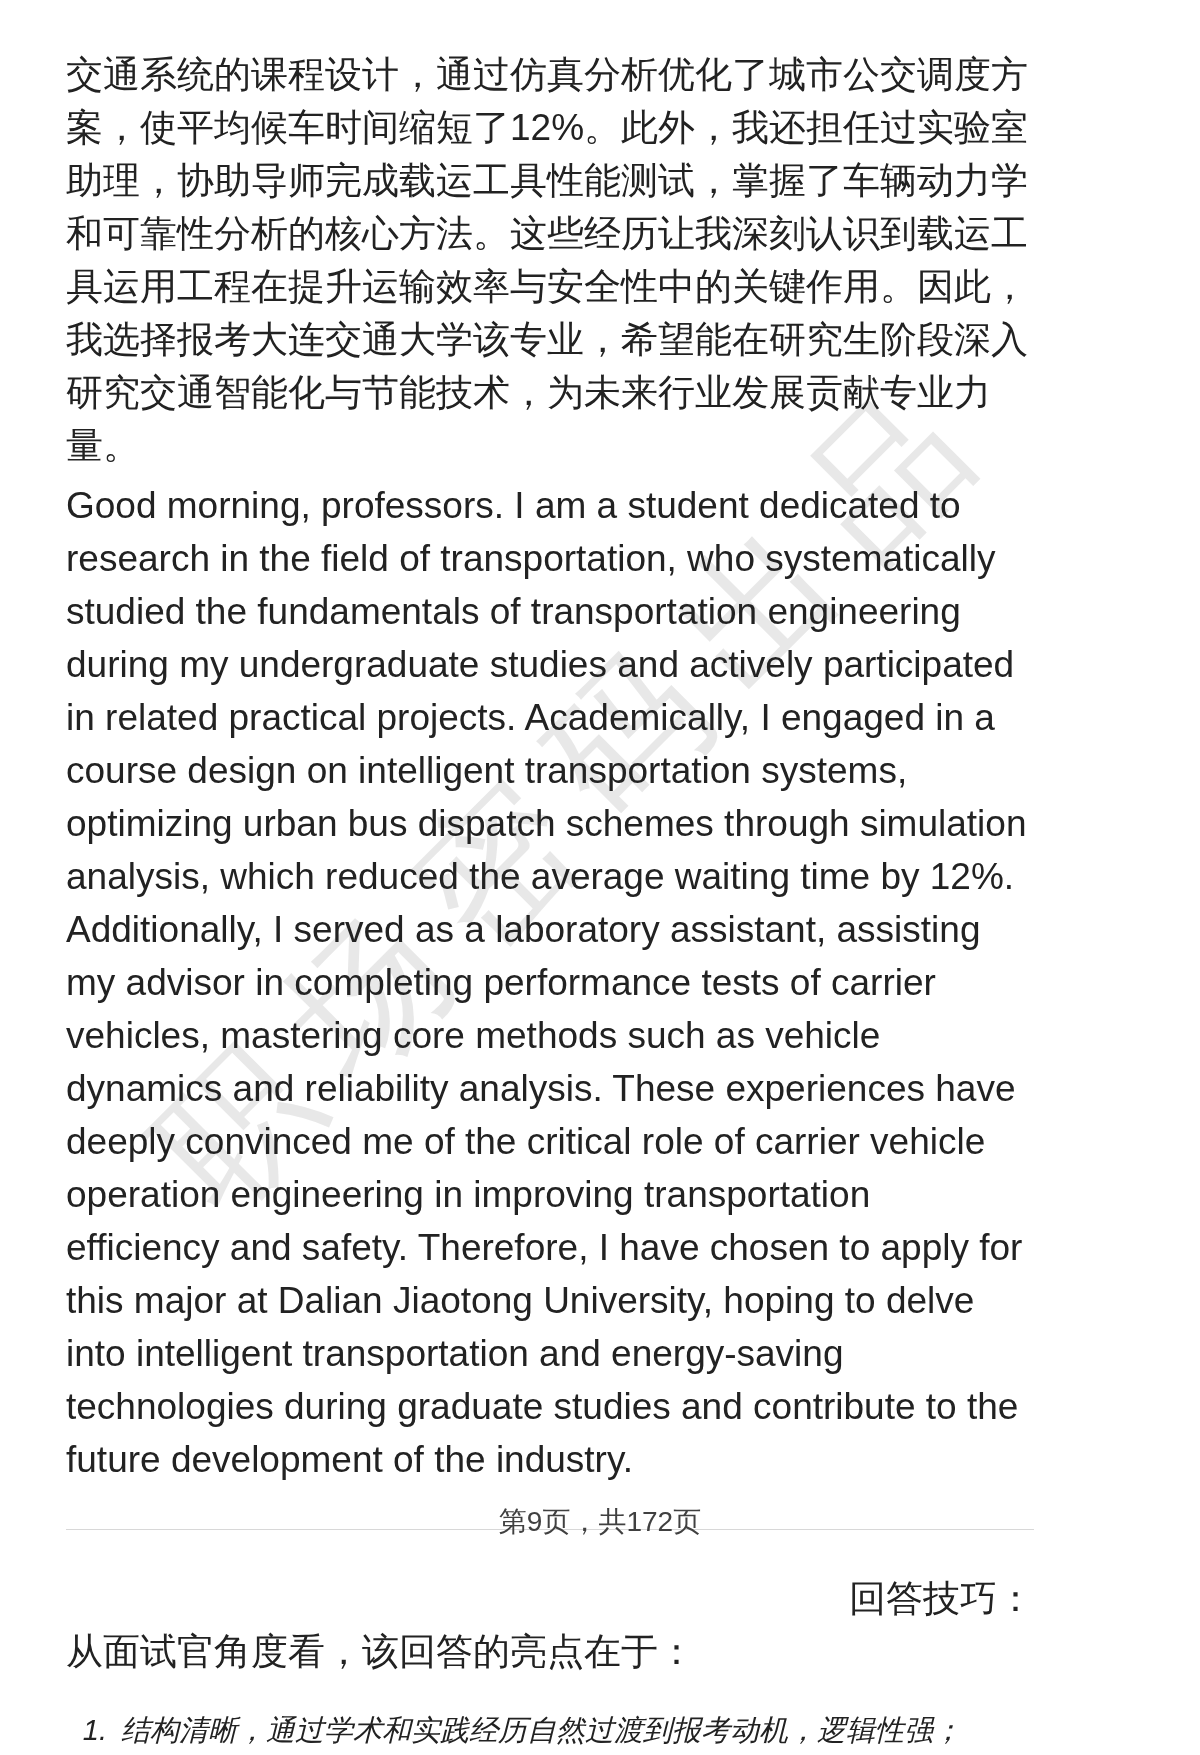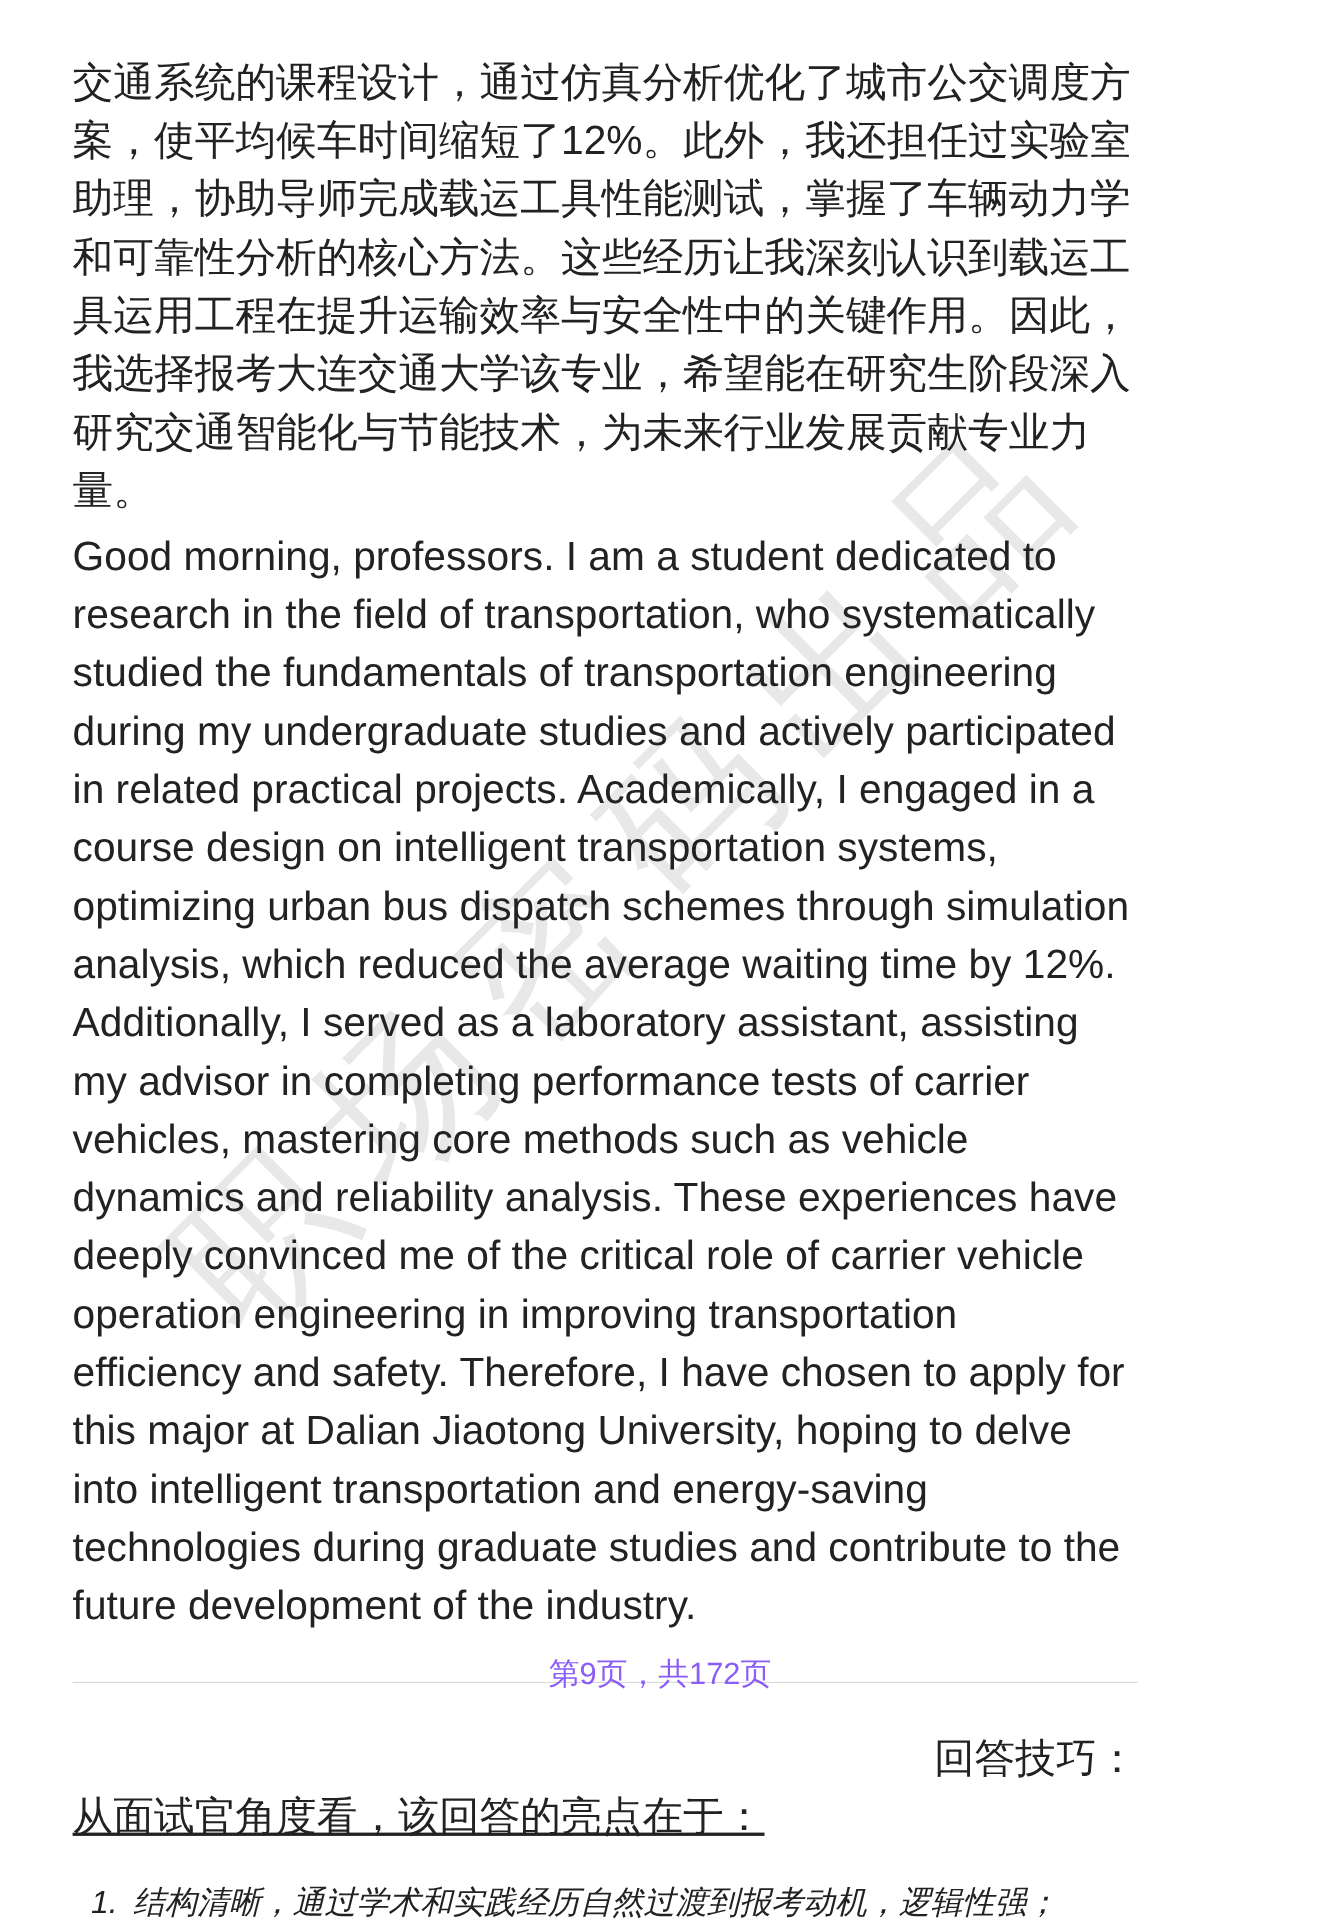--- a/index.html
+++ b/index.html
@@ -63,41 +63,40 @@
     height: 0;
     margin: 43px 0 0 0;
     width: 100%;
   }
   .tips-label {
     margin-top: 42px;
     text-align: right;
   }
   .tips-intro {
     margin-top: 0;
-    text-decoration: underline;
   }
   .tips-list {
     margin: 26px 0 0 0;
     padding-left: 49px;
     font-size: 29px;
     line-height: 53px;
     font-style: italic;
   }
   .tips-list li {
     padding-left: 6px;
   }
   .footer {
     position: absolute;
     left: 0;
     top: 1502px;
     width: 100%;
     text-align: center;
     font-size: 28px;
     line-height: 40px;
-    color: #8b5cf6;
+    color: #404040;
     z-index: 1;
   }
 </style>
 </head>
 <body>
 
 <div class="page">
 
   <div class="watermark">职场密码出品</div>
 

